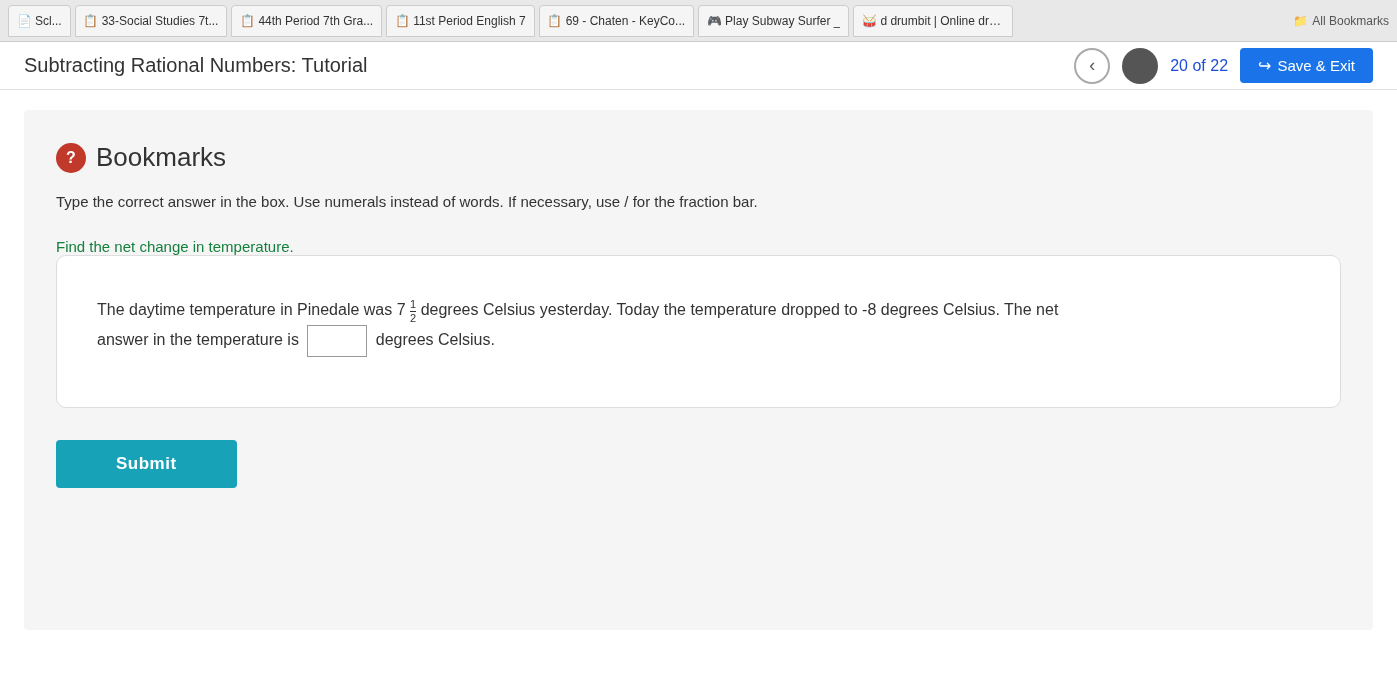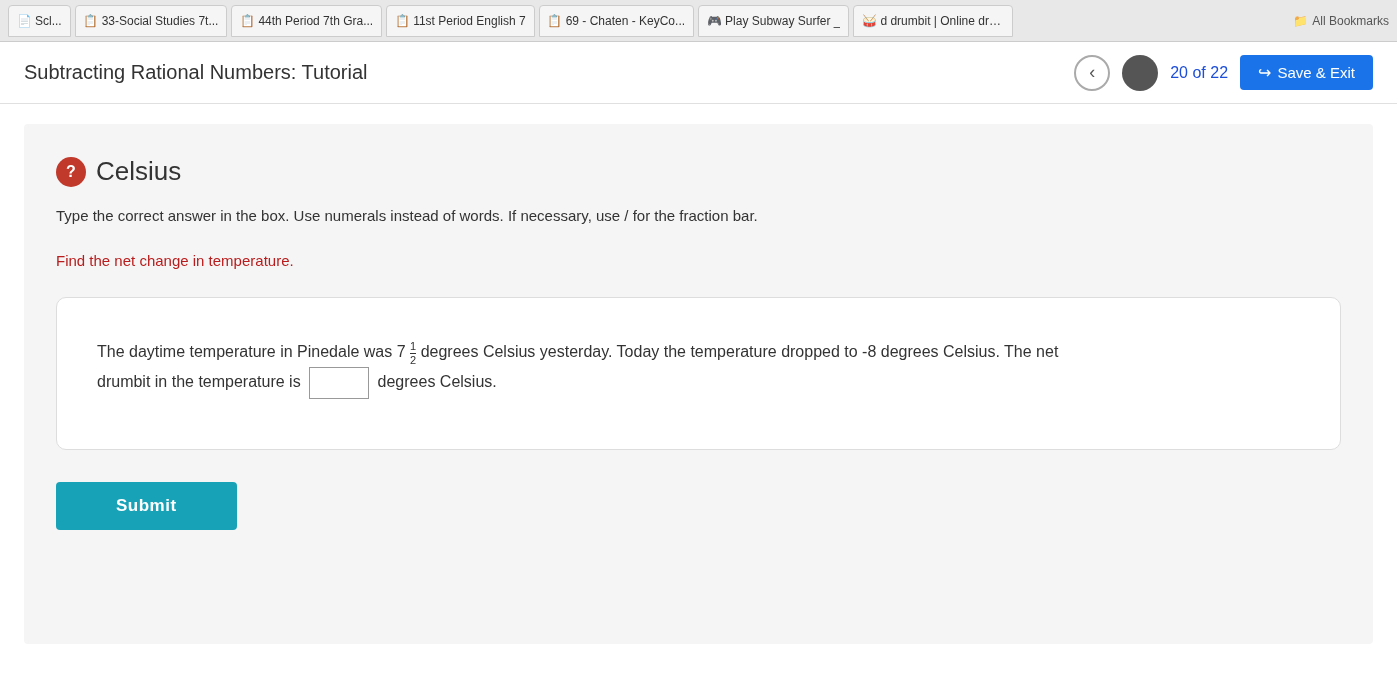--- a/index.html
+++ b/index.html
@@ -62,21 +62,21 @@
     
     .main-content {
       background: #fff;
       min-height: 656px;
     }
 
     
     .header-bar {
       background: #fff;
       border-bottom: 1px solid #e0e0e0;
-      height: 62px;
+      height: 48px;
       display: flex;
       align-items: center;
       padding: 16px 24px;
       gap: 16px;
     }
     .header-title {
       font-size: 20px;
       font-weight: 400;
       color: #333;
       flex: 1;
@@ -163,22 +163,21 @@
       color: #333;
     }
     .question-instructions {
       font-size: 15px;
       color: #333;
       margin-bottom: 28px;
       font-weight: 400;
     }
     .question-prompt {
       font-size: 15px;
-      color: #b91c1c;
-      margin-bottom: 28px;
+      color: #15803d;
       font-weight: 500;
     }
 
     
     .problem-card {
       background: #fff;
       border: 1px solid #ddd;
       border-radius: 10px;
       padding: 40px 40px 50px 40px;
       margin-bottom: 32px;
@@ -296,38 +295,38 @@
       </button>
     </div>
   </div>
 
   <div class="question-container">
 
     <div class="question-header">
       <div class="question-icon">
         <span>?</span>
       </div>
-      <span class="question-title">Celsius</span>
+      <span class="question-title">Bookmarks</span>
     </div>
 
     <p class="question-instructions">Type the correct answer in the box. Use numerals instead of words. If necessary, use / for the fraction bar.</p>
 
     <p class="question-prompt">Find the net change in temperature.</p>
 
     <div class="problem-card">
       <span>The daytime temperature in Pinedale was 7</span>
       <span class="fraction-mixed">
         <span class="fraction-part">
           <span class="fraction-numerator">1</span>
           <span class="fraction-denominator">2</span>
         </span>
       </span>
       <span> degrees Celsius yesterday. Today the temperature dropped to -8 degrees Celsius. The net</span>
       <br>
-      <span>drumbit in the temperature is</span>
+      <span>answer in the temperature is</span>
       <input class="answer-input" type="text" placeholder="" style="">
       <span>degrees Celsius.</span>
     </div>
 
     <div class="submit-container">
       <button class="submit-btn">
         <span>Submit</span>
       </button>
     </div>
 

